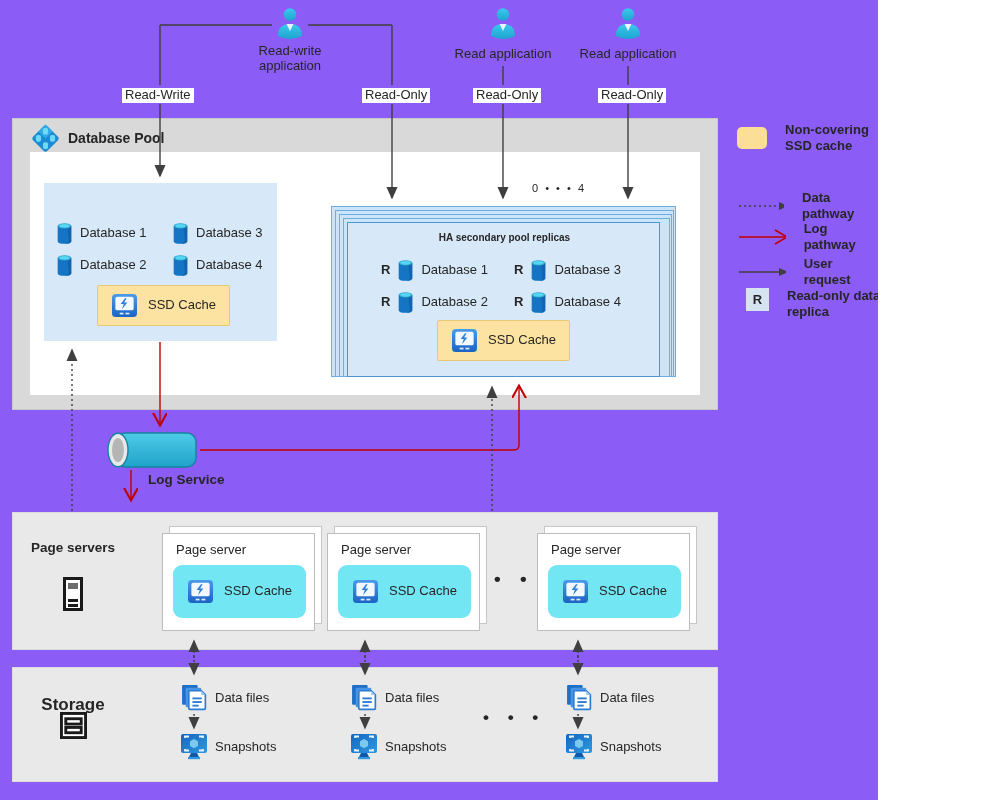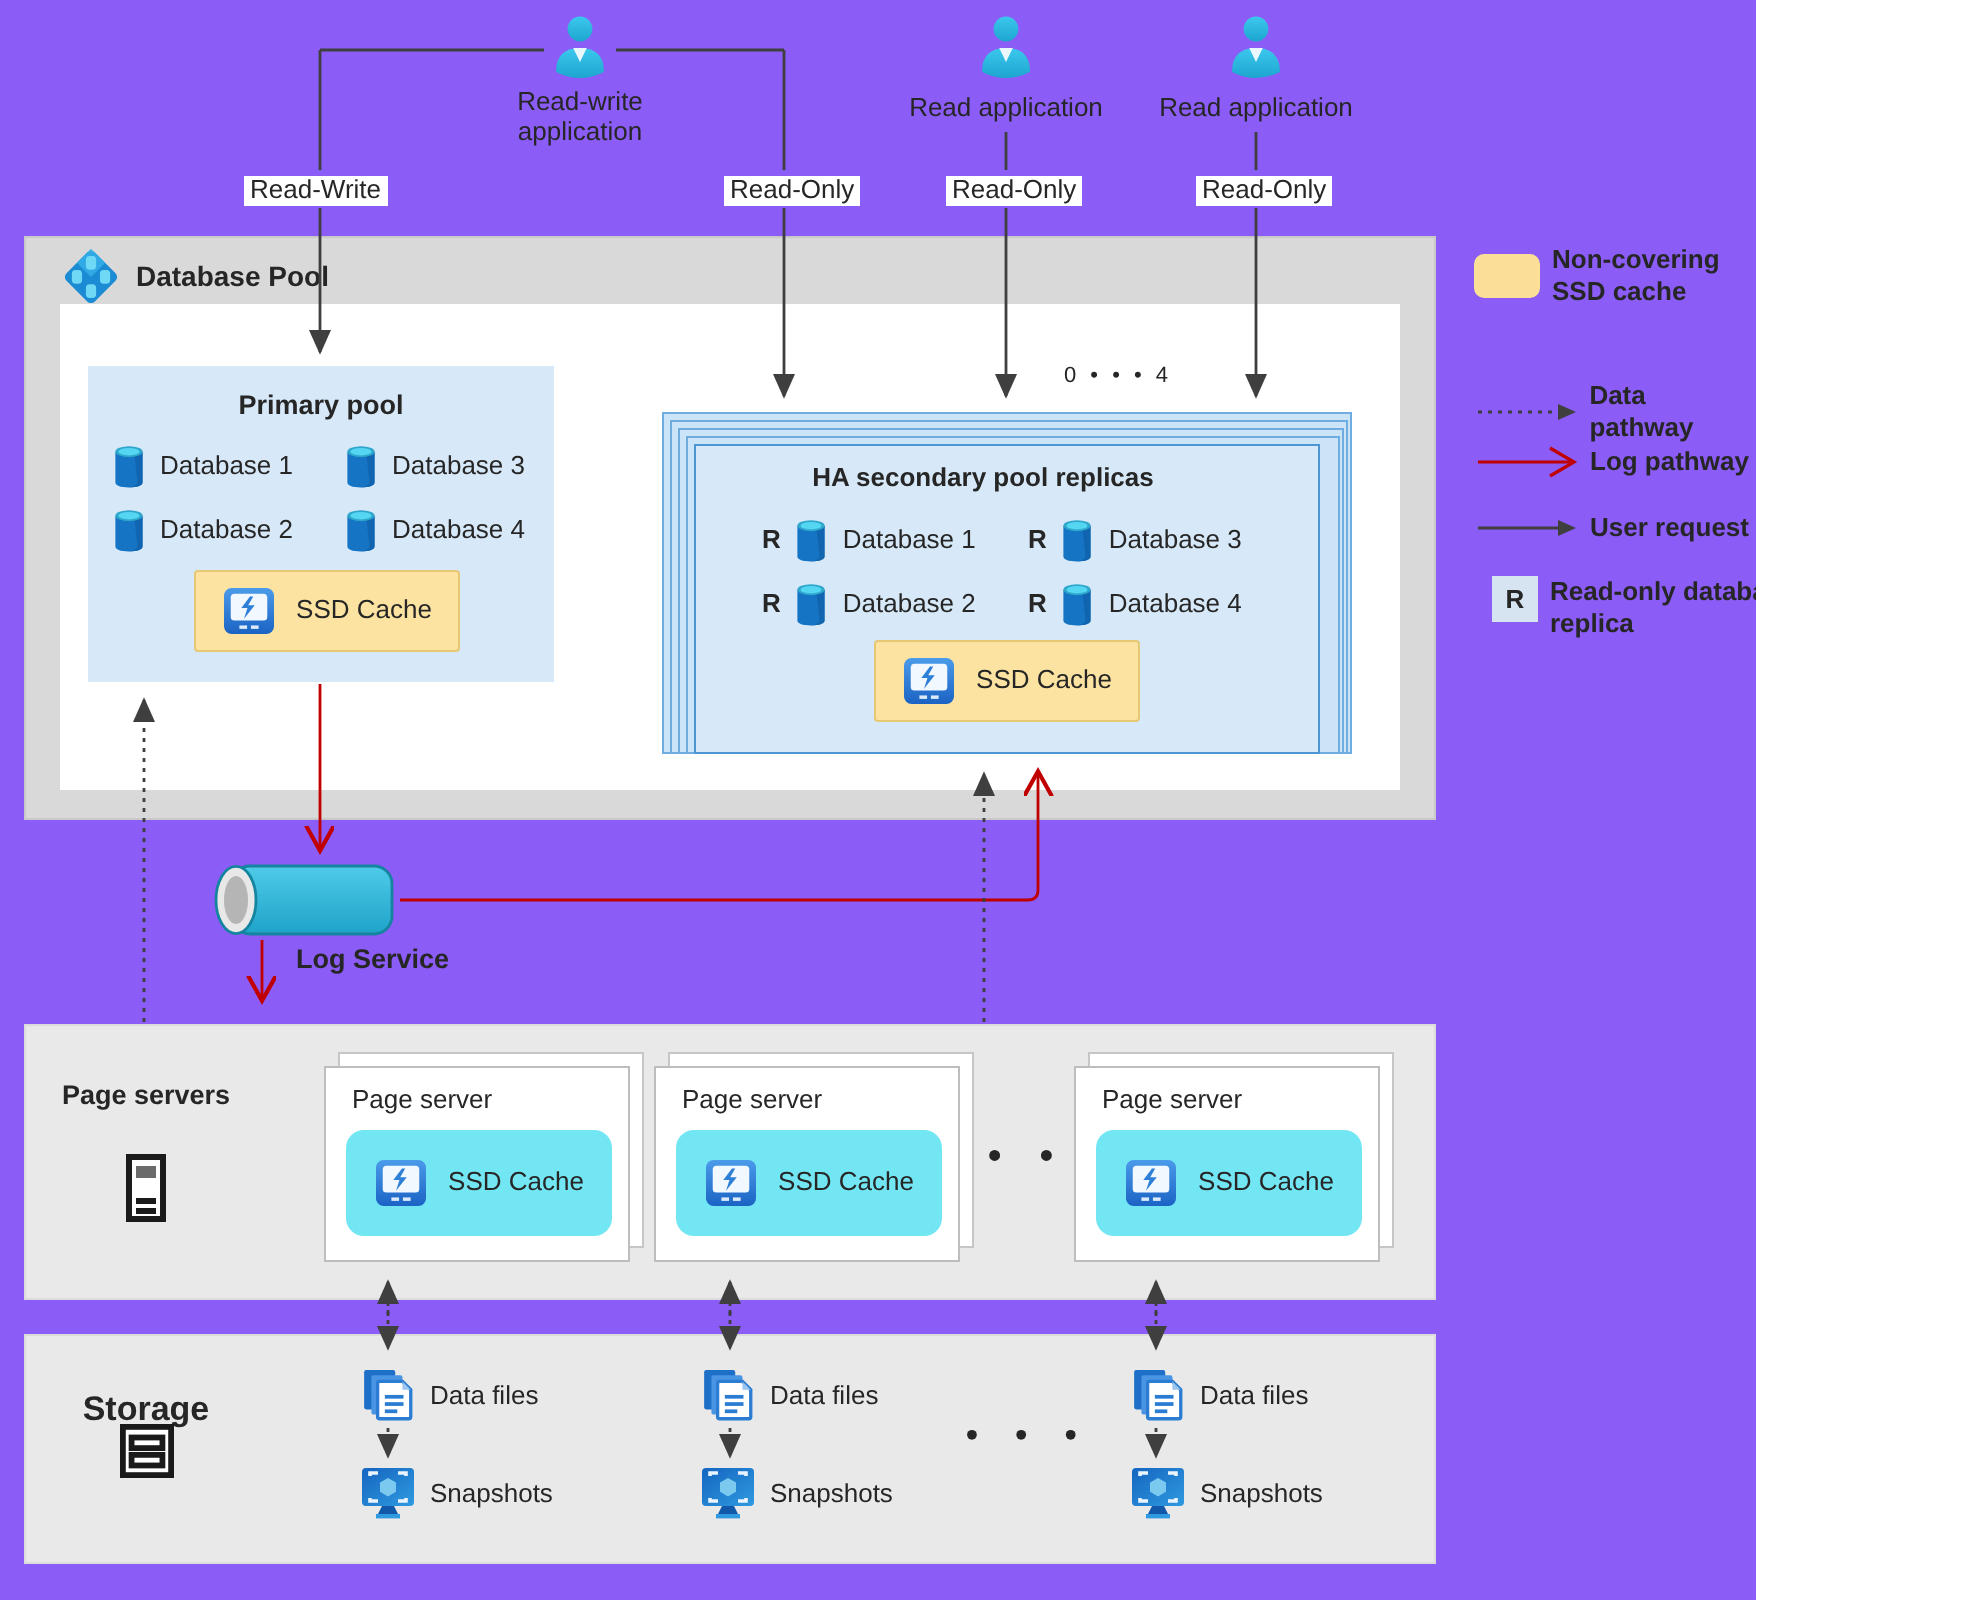--- a/index.html
+++ b/index.html
@@ -35,21 +35,21 @@
   .dbcell { display:flex; align-items:center; gap:7px; height:24px; }
 
   
   .card { background:#ffffff; border:1px solid #bdbdbd; }
   .card-back { background:#ffffff; border:1px solid #c6c6c6; }
 
   .dots { font-weight:bold; color:#262626; letter-spacing:7px; }
 
   
   .lg-row { position:absolute; left:737px; display:flex; align-items:center; }
-  .lg-label { font-size:13px; font-weight:bold; margin-left:6px; line-height:1.25; }
+  .lg-label { font-size:13px; font-weight:bold; margin-left:18px; line-height:1.25; }
   .sw-yellow { width:50px; height:22px; background:#fbdf96; border-radius:5px; }
   .sw-cyan { width:50px; height:22px; background:#7fe9f6; border-radius:11px; }
   .sw-r { width:23px; height:23px; background:#d6e4f2; margin-left:9px;
     display:flex; align-items:center; justify-content:center;
     font-size:13px; font-weight:bold; }
 
   svg { display:block; }
   .connectors { position:absolute; left:0; top:0; pointer-events:none; z-index:40; }
   .txt-on-line { background:#ffffff; padding:0 3px; z-index:45; }
 </style>
@@ -158,21 +158,20 @@
   <div class="abs lbl txt-on-line" style="left:598px;top:88px">Read-Only</div>
 
   <div class="abs ep-frame" style="left:12px;top:118px;width:706px;height:292px"></div>
   <div class="abs ep-inner" style="left:30px;top:152px;width:670px;height:243px"></div>
   <svg class="abs" style="left:30px;top:123px" width="31" height="31">
       <use href="#icoElasticPool"></use>
     </svg>
   <div class="abs lbl bold" style="left:68px;top:130px;font-size:14px">Database Pool</div>
 
   <div class="abs pool" style="left:44px;top:183px;width:233px;height:158px"></div>
-  <div class="abs lbl bold center" style="left:44px;top:195px;width:233px;font-size:13.5px">Primary pool</div>
 
   <div class="abs dbcell" style="left:56px;top:221px">
     <svg width="17" height="23">
         <use href="#icoDb"></use>
       </svg>
     <span class="lbl">Database 1</span>
   </div>
   <div class="abs dbcell" style="left:56px;top:253px">
     <svg width="17" height="23">
         <use href="#icoDb"></use>
@@ -200,21 +199,21 @@
   </div>
 
   <div class="abs lbl" style="left:532px;top:182px;font-size:11px;letter-spacing:2px">0 • • • 4</div>
 
   <div class="abs ha-layer" style="left:331px;top:206px;width:345px;height:171px"></div>
   <div class="abs ha-layer" style="left:335px;top:210px;width:339px;height:167px"></div>
   <div class="abs ha-layer" style="left:339px;top:214px;width:333px;height:163px"></div>
   <div class="abs ha-layer" style="left:343px;top:218px;width:327px;height:159px"></div>
   <div class="abs ha-front" style="left:347px;top:222px;width:313px;height:155px"></div>
 
-  <div class="abs lbl bold center" style="left:335px;top:232px;width:313px;font-size:13px">HA secondary pool replicas</div>
+  <div class="abs lbl bold center" style="left:348px;top:232px;width:313px;font-size:10px">HA secondary pool replicas</div>
 
   <div class="abs dbcell" style="left:381px;top:258px">
     <span class="lbl bold">R</span>
     <svg width="17" height="23">
         <use href="#icoDb"></use>
       </svg>
     <span class="lbl">Database 1</span>
   </div>
   <div class="abs dbcell" style="left:381px;top:290px">
     <span class="lbl bold">R</span>

